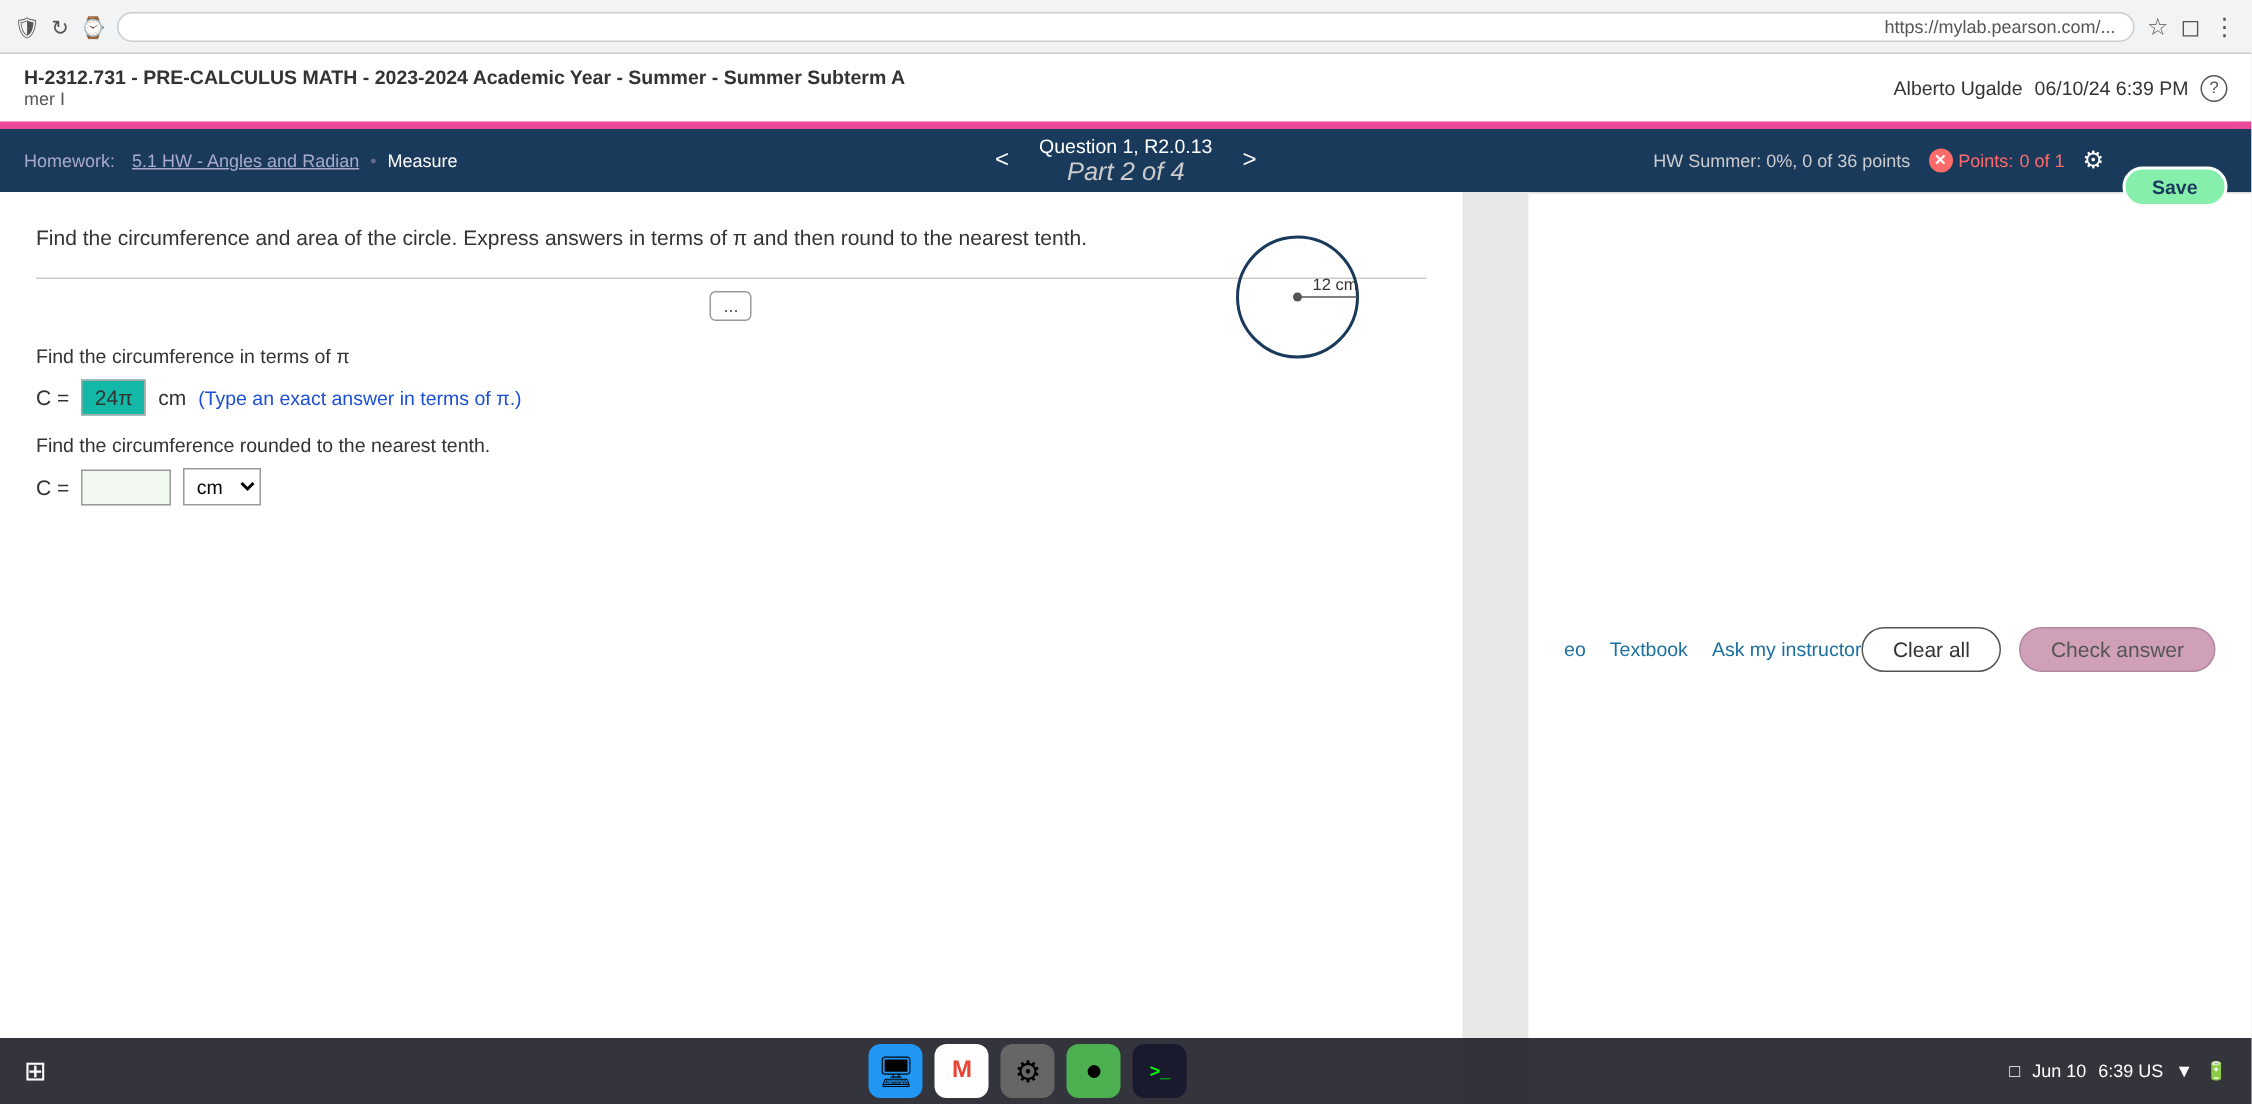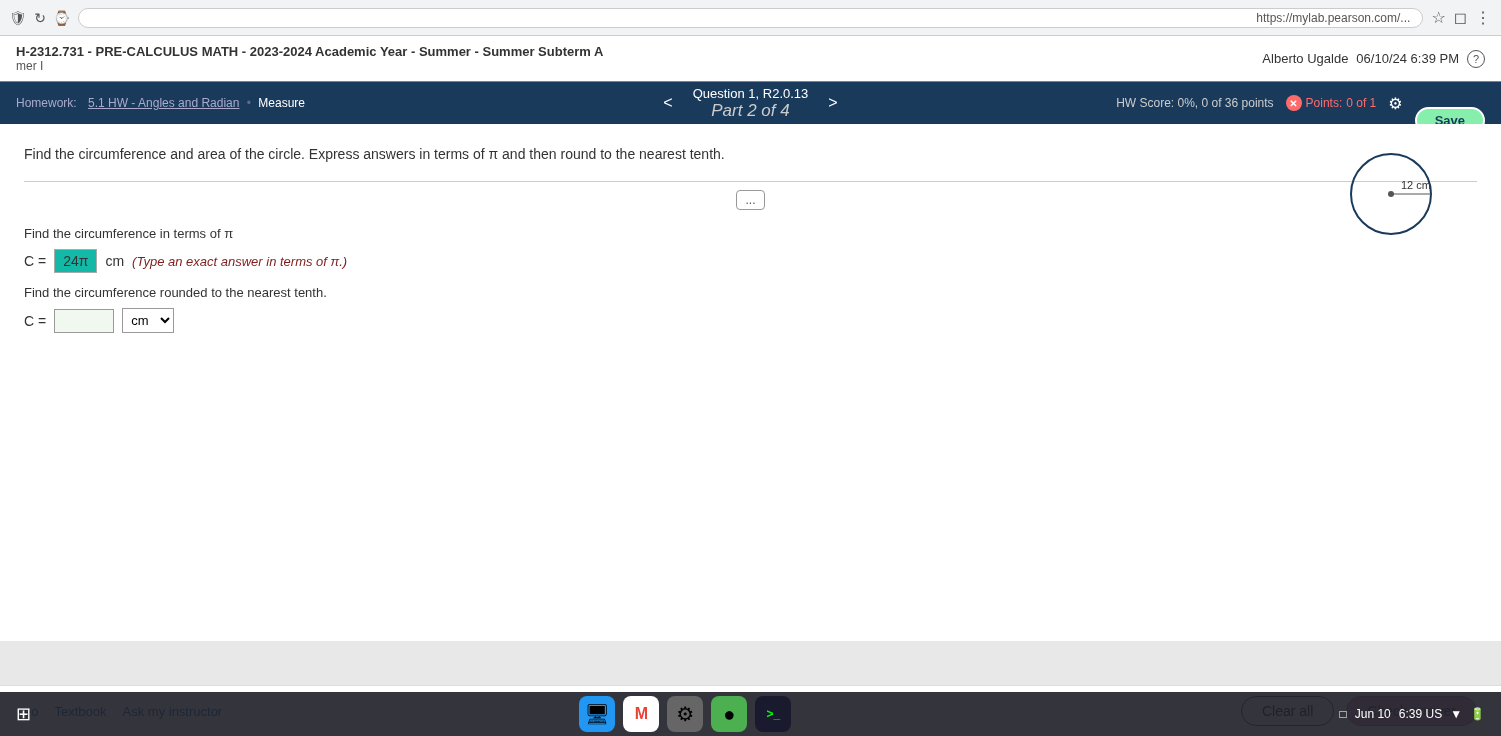--- a/index.html
+++ b/index.html
@@ -57,21 +57,21 @@
       font-size: 16px;
     }
 
     
     .top-header {
       background: white;
       padding: 8px 16px;
       display: flex;
       align-items: center;
       justify-content: space-between;
-      border-bottom: 1px solid #ec4899;
+      border-bottom: 5px solid #ec4899;
     }
     .course-title {
       font-size: 13px;
       font-weight: bold;
       color: #333;
     }
     .user-info {
       font-size: 13px;
       color: #333;
       display: flex;
@@ -254,23 +254,22 @@
     }
 
     .unit-select {
       border: 1px solid #999;
       padding: 3px 4px;
       font-size: 13px;
       background: white;
     }
 
     .hint-text {
-      color: #7f1d1d;
-      font-size: 13px;
-      font-style: italic;
+      color: #1d4ed8;
+      font-size: 13px;
     }
 
     
     .content-footer {
       display: flex;
       align-items: center;
       justify-content: space-between;
       padding: 10px 24px;
       background: white;
       border-top: 1px solid #ddd;
@@ -434,37 +433,37 @@
       <button class="nav-arrow">&lt;</button>
       <div class="question-nav-center">
         <div style="font-size:13px;color:white;">Question 1, R2.0.13</div>
         <div style="font-size:17px;color:#ccc;font-style:italic;">Part 2 of 4</div>
       </div>
       <button class="nav-arrow">&gt;</button>
     </div>
 
     <div class="hw-score-area">
       <div>
-        <span>HW Score:</span>
+        <span>HW Summer:</span>
         <span>0%, 0 of 36 points</span>
       </div>
       <div class="points-badge">
         <span class="x-icon">✕</span>
         <span>Points:</span>
         <span>0 of 1</span>
       </div>
       <button class="gear-btn">⚙</button>
       <button class="save-btn">Save</button>
     </div>
   </div>
 
   <div class="middle-section">
 
 
-    <div style="display:flex;flex-direction:column;flex:1;overflow:hidden;gap:44px;">
+    <div style="display:flex;flex-direction:row;flex:1;overflow:hidden;gap:44px;">
       <div class="content-area">
 
         <p class="question-text">Find the circumference and area of the circle. Express answers in terms of π and then round to the nearest tenth.</p>
 
         <div class="circle-diagram">
           <svg width="100" height="100" viewBox="0 0 100 100">
             <circle cx="50" cy="50" r="40" fill="none" stroke="#1a3a5c" stroke-width="2"></circle>
             <circle cx="50" cy="50" r="3" fill="#555"></circle>
             <line x1="50" y1="50" x2="90" y2="50" stroke="#555" stroke-width="1"></line>
             <text x="60" y="45" font-size="11" fill="#333">12 cm</text>

